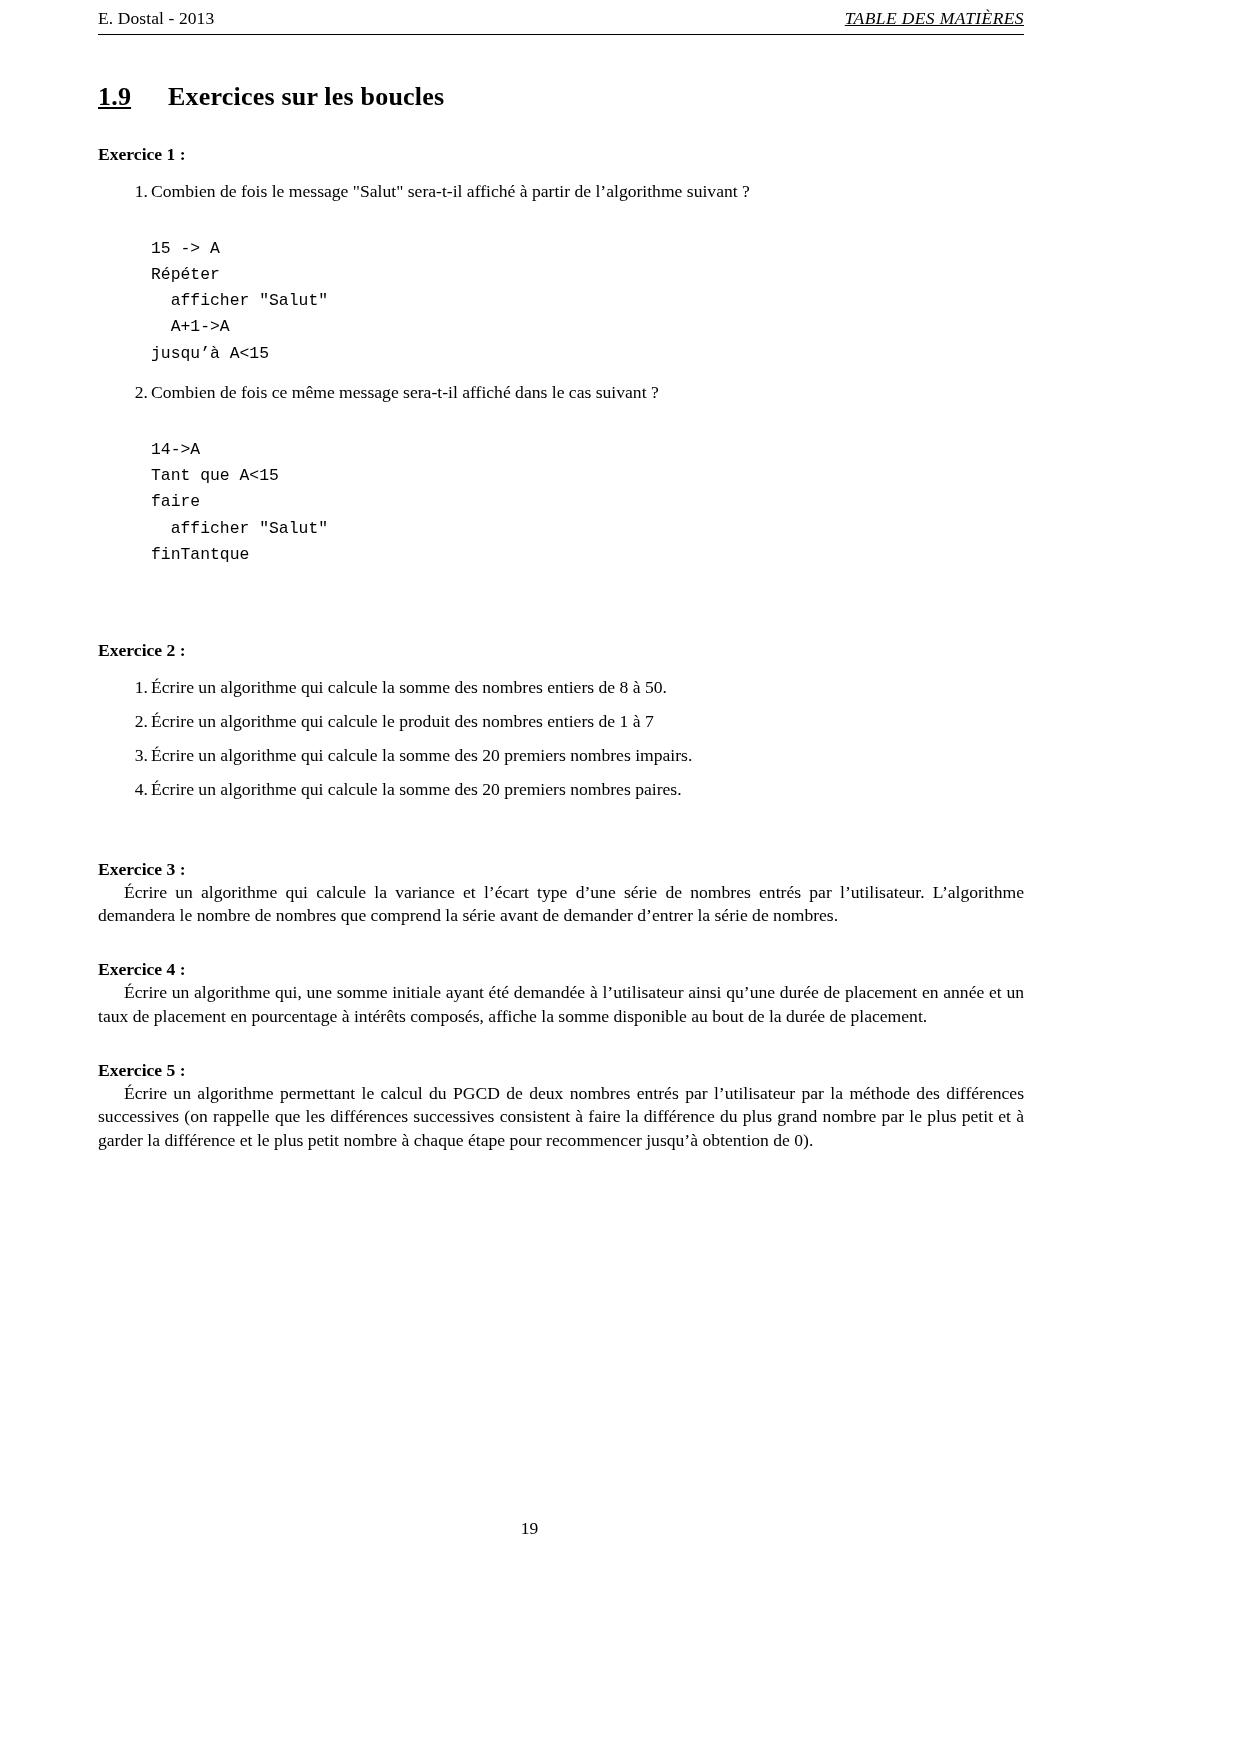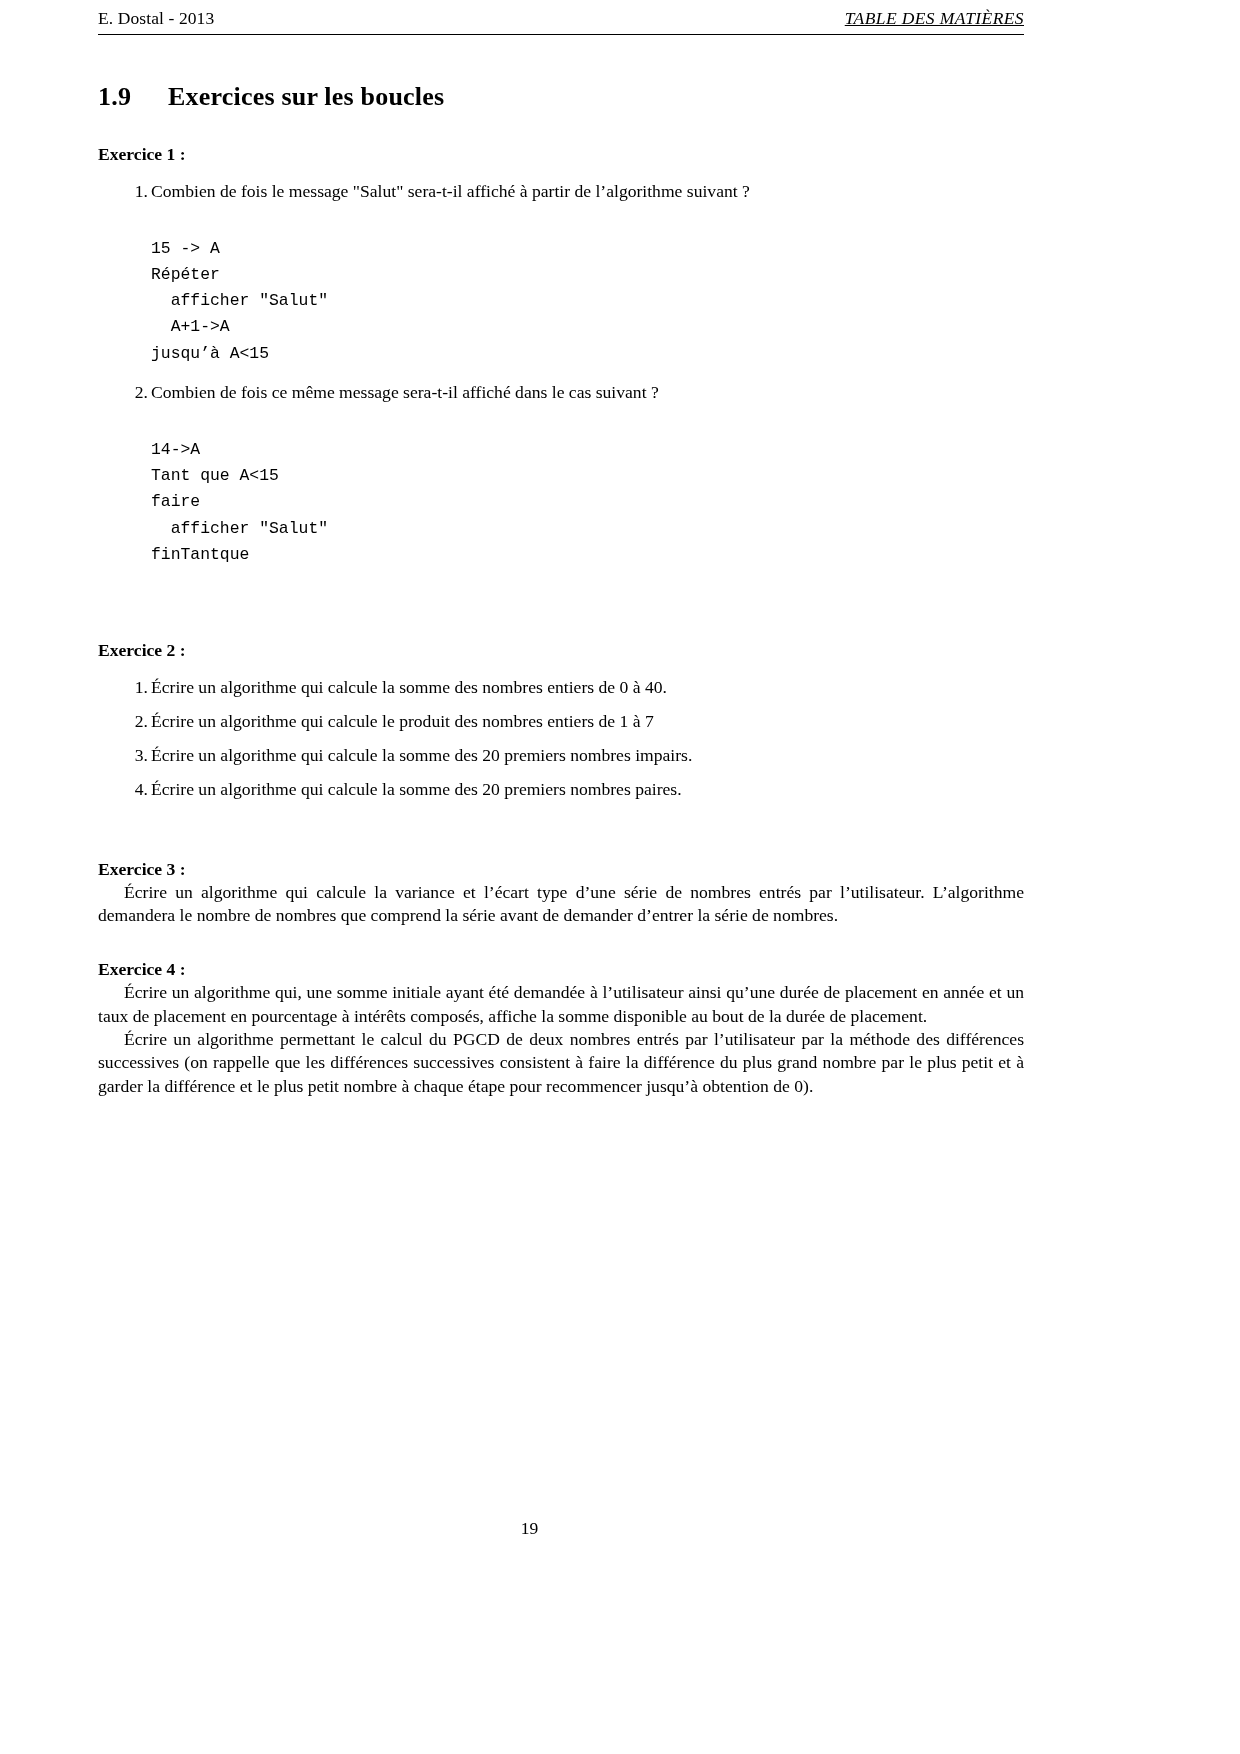--- a/index.html
+++ b/index.html
@@ -55,20 +55,21 @@
     font-size: 26px;
     font-weight: bold;
     margin: 47px 0 0 0;
     line-height: 1.15;
     letter-spacing: 0.2px;
     display: flex;
   }
   h1.section .num {
     width: 70px;
     flex: 0 0 70px;
+    text-decoration: underline;
   }
   h1.section .ttl {
     flex: 1 1 auto;
   }
 
   
   .exhead {
     font-size: 17.6px;
     font-weight: bold;
     margin: 32px 0 0 0;
@@ -169,21 +170,21 @@
 finTantque</pre>
       </li>
     </ol>
 
     <div class="gap-md"></div>
 
     <div class="exhead">Exercice 2 :</div>
     <ol class="enum">
       <li>
         <span class="marker">1.</span>
-        <span>Écrire un algorithme qui calcule la somme des nombres entiers de 0 à 40.</span>
+        <span>Écrire un algorithme qui calcule la somme des nombres entiers de 8 à 50.</span>
       </li>
       <li>
         <span class="marker">2.</span>
         <span>Écrire un algorithme qui calcule le produit des nombres entiers de 1 à 7</span>
       </li>
       <li>
         <span class="marker">3.</span>
         <span>Écrire un algorithme qui calcule la somme des 20 premiers nombres impairs.</span>
       </li>
       <li>
@@ -193,19 +194,20 @@
     </ol>
 
     <div class="gap-md"></div>
 
     <div class="exhead">Exercice 3 :</div>
     <p class="para">Écrire un algorithme qui calcule la variance et l’écart type d’une série de nombres entrés par l’utilisateur. L’algorithme demandera le nombre de nombres que comprend la série avant de demander d’entrer la série de nombres.</p>
 
     <div class="exhead">Exercice 4 :</div>
     <p class="para">Écrire un algorithme qui, une somme initiale ayant été demandée à l’utilisateur ainsi qu’une durée de placement en année et un taux de placement en pourcentage à intérêts composés, affiche la somme disponible au bout de la durée de placement.</p>
 
+    <div class="exhead">Exercice 5 :</div>
     <p class="para">Écrire un algorithme permettant le calcul du PGCD de deux nombres entrés par l’utilisateur par la méthode des différences successives (on rappelle que les différences successives consistent à faire la différence du plus grand nombre par le plus petit et à garder la différence et le plus petit nombre à chaque étape pour recommencer jusqu’à obtention de 0).</p>
 
   </div>
 
   <div class="folio">19</div>
 
 </div>
 
 </body></html>

